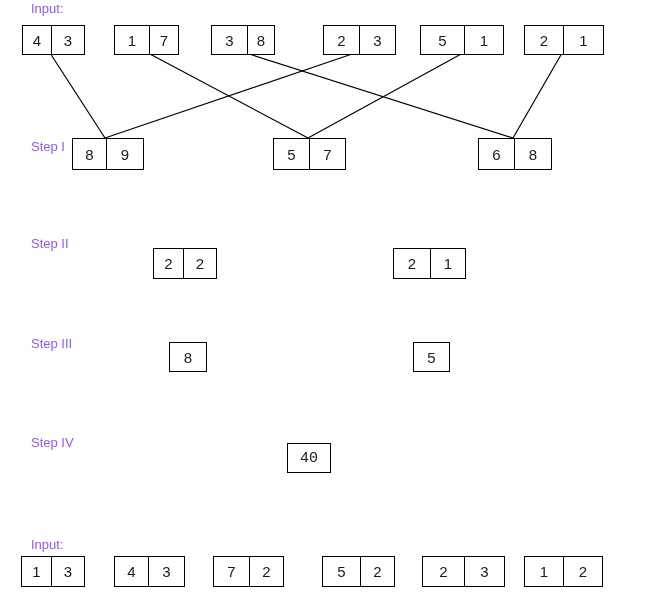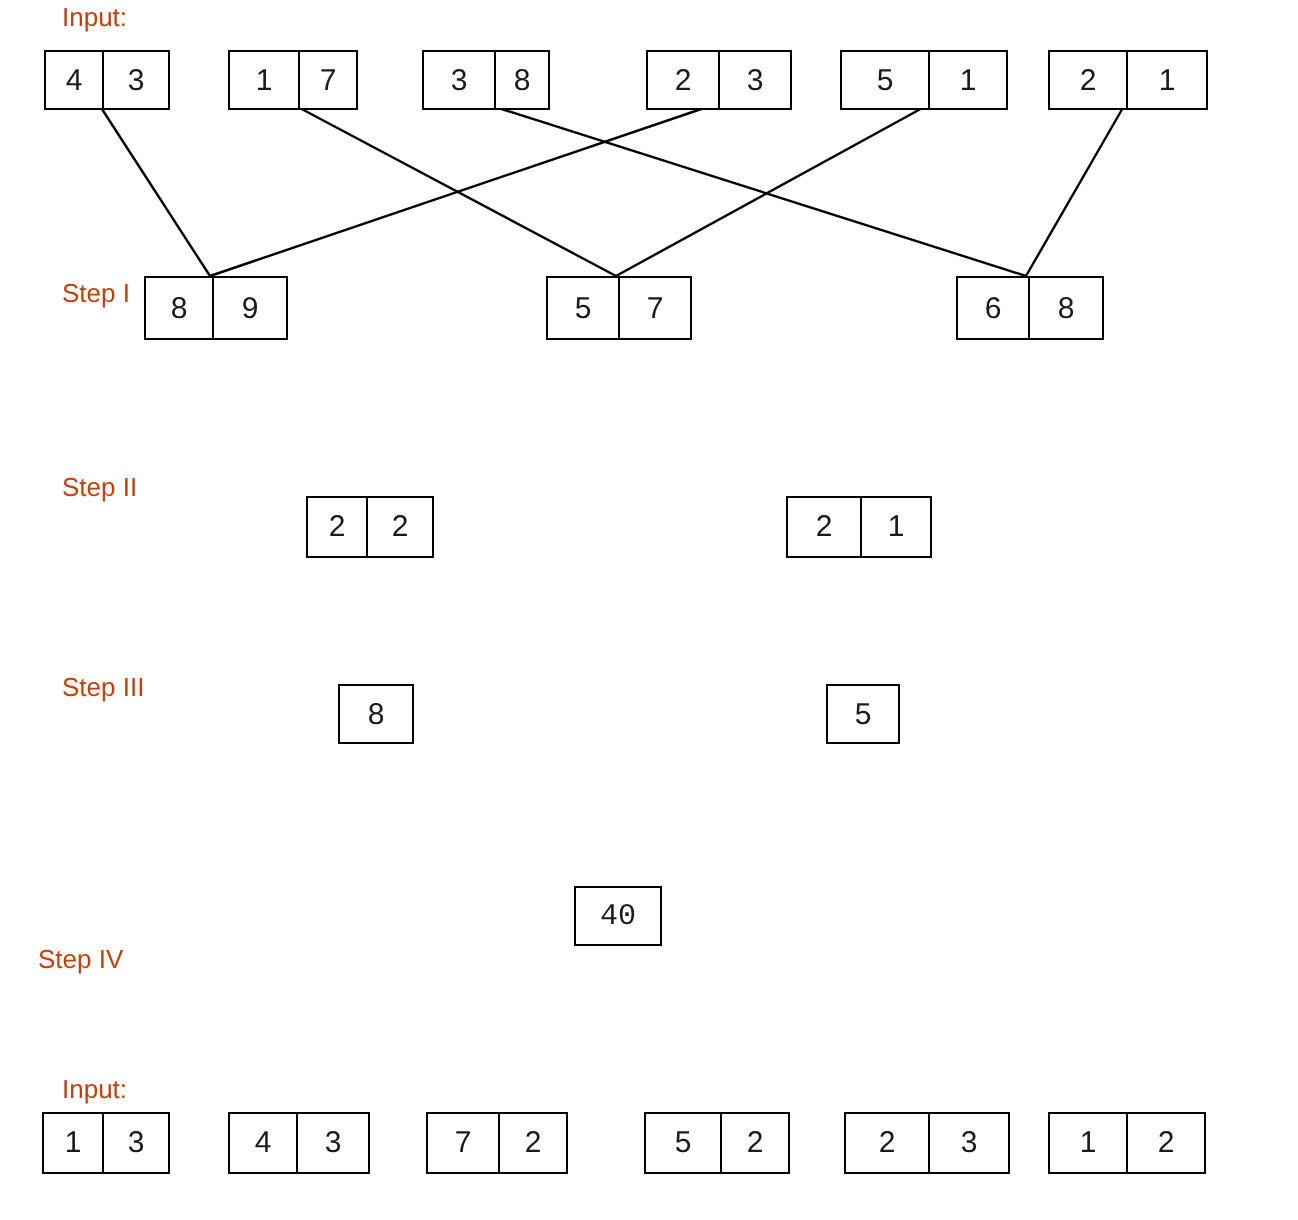--- a/index.html
+++ b/index.html
@@ -18,21 +18,21 @@
   #wires {
     position: absolute;
     left: 0;
     top: 0;
     pointer-events: none;
   }
   .lbl {
     position: absolute;
     font-size: 13px;
     line-height: 15px;
-    color: #c2410c;
+    color: #8b5cf6;
     white-space: nowrap;
   }
   .pair-box {
     position: absolute;
     display: flex;
     background: #ffffff;
     border: 1.4px solid #000000;
   }
   .cell {
     display: flex;
@@ -56,21 +56,21 @@
       <line x1="148" y1="53" x2="308" y2="138" stroke="#000000" stroke-width="1.2"></line>
       <line x1="463" y1="53" x2="308" y2="138" stroke="#000000" stroke-width="1.2"></line>
       <line x1="246" y1="53" x2="513" y2="138" stroke="#000000" stroke-width="1.2"></line>
       <line x1="562" y1="53" x2="513" y2="138" stroke="#000000" stroke-width="1.2"></line>
     </svg>
 
   <div class="lbl" id="lbl-top_input" style="left: 31px; top: 1px;">Input:</div>
   <div class="lbl" id="lbl-step1" style="left: 31px; top: 139px;">Step I</div>
   <div class="lbl" id="lbl-step2" style="left: 31px; top: 236px;">Step II</div>
   <div class="lbl" id="lbl-step3" style="left: 31px; top: 336px;">Step III</div>
-  <div class="lbl" id="lbl-step4" style="left: 19px; top: 435px; margin-top: 37px;">Step IV</div>
+  <div class="lbl" id="lbl-step4" style="left: 31px; top: 435px;">Step IV</div>
   <div class="lbl" id="lbl-bottom_input" style="left: 31px; top: 537px;">Input:</div>
 <div class="pair-box" style="left: 22px; top: 25px; height: 28px;">
       <div class="cell" style="width: 28px;">4</div>
       <div class="cell" style="width: 33px;">3</div>
     </div>
     <div class="pair-box" style="left: 114px; top: 25px; height: 28px;">
       <div class="cell" style="width: 34px;">1</div>
       <div class="cell" style="width: 29px;">7</div>
     </div>
     <div class="pair-box" style="left: 211px; top: 25px; height: 28px;">

